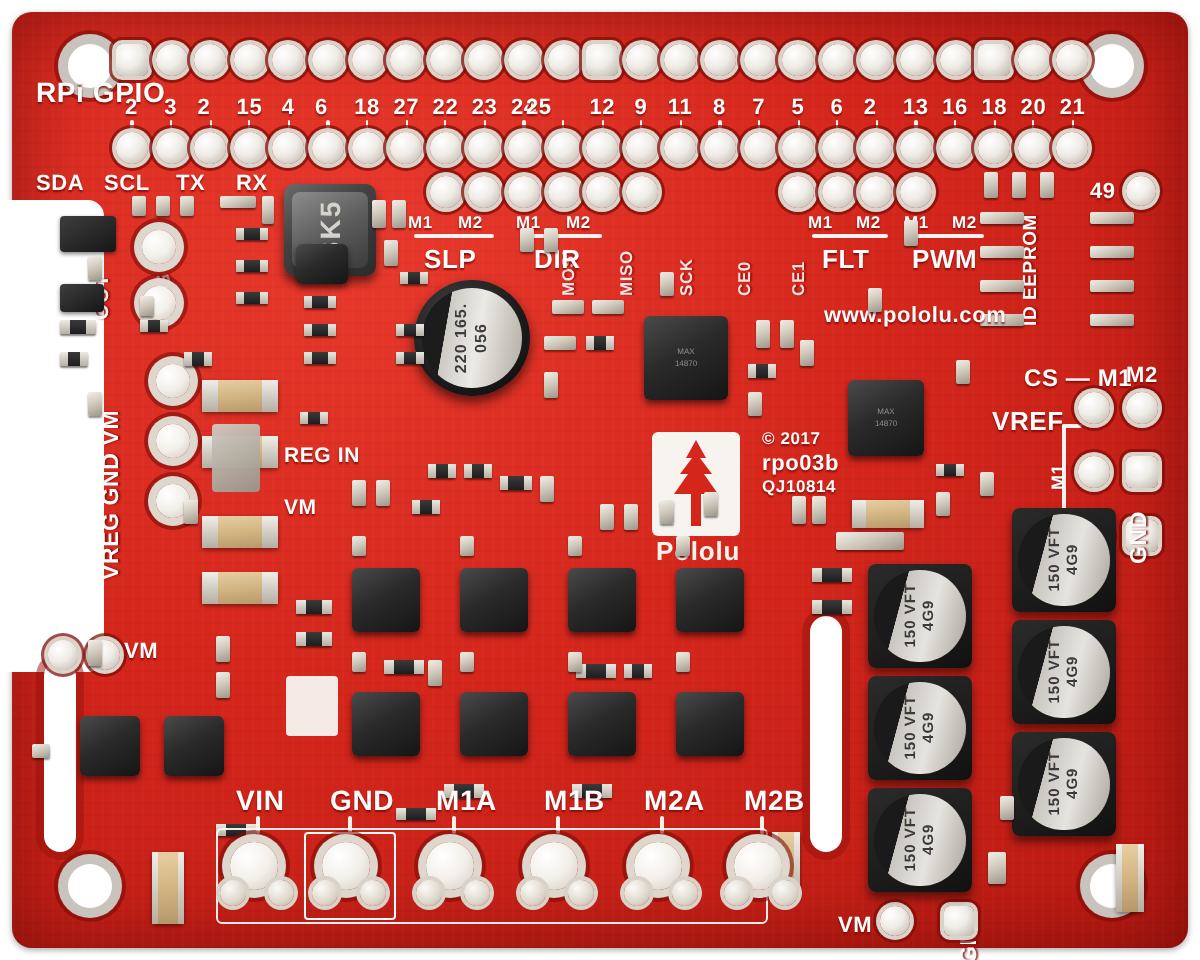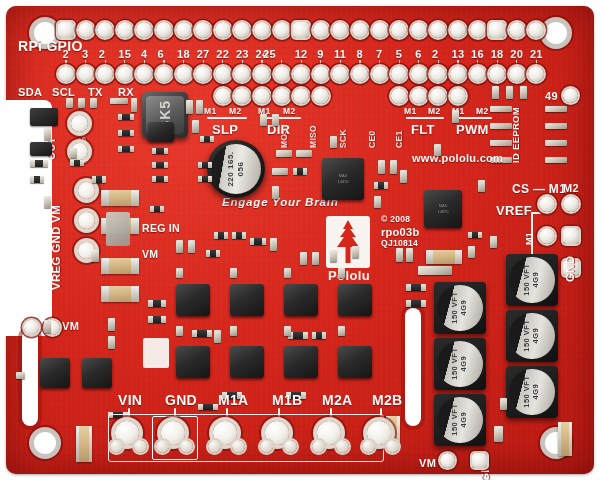--- a/index.html
+++ b/index.html
@@ -338,32 +338,31 @@
   <div class="silk" style="left:62px;top:320px;font-size:11px;">VM</div>
   <div class="pad" style="left:24px;top:320px;width:15px;height:15px;"></div>
   <div class="pad" style="left:45px;top:320px;width:15px;height:15px;"></div>
 
   <div class="silk vert" style="left:576px;top:270px;font-size:11.5px;">GND</div>
   <div class="silk vert" style="left:491px;top:470px;font-size:11.5px;">GND</div>
   <div class="silk" style="left:419px;top:457px;font-size:11px;">VM</div>
   <div class="pad" style="left:440px;top:453px;width:15px;height:15px;"></div>
   <div class="pad sq" style="left:472px;top:453px;width:15px;height:15px;"></div>
 
-  <div class="silk" style="left:222px;top:196px;font-size:11.5px;font-style:italic;letter-spacing:.8px;">Engage Your Brain</div>
   <div class="silk" style="left:412px;top:152px;font-size:11px;">www.pololu.com</div>
 
   <div class="logo" style="left:326px;top:216px;width:44px;height:52px;">
     <svg width="44" height="52" viewBox="0 0 44 52" aria-hidden="true">
       <path d="M22 4 L27 13 L24 13 L30 21 L26 21 L33 31 L24 31 L24 40 L20 40 L20 31 L11 31 L18 21 L14 21 L20 13 L17 13 Z" fill="#d5261c"></path>
       <rect x="19.5" y="31" width="5" height="16" fill="#d5261c"></rect>
     </svg>
   </div>
   <div class="logoword" style="left:328px;top:268px;font-size:13px;">Pololu</div>
 
-  <div class="silk" style="left:381px;top:214px;font-size:8.5px;">© 2008</div>
+  <div class="silk" style="left:381px;top:214px;font-size:8.5px;">© 2017</div>
   <div class="silk" style="left:381px;top:226px;font-size:11px;">rpo03b</div>
   <div class="silk" style="left:381px;top:238px;font-size:8.5px;">QJ10814</div>
 
   <div class="inductor" style="left:142px;top:92px;width:46px;height:46px;">
     <div class="core">
         <span>SK5</span>
       </div>
   </div>
 
   <div class="bigcap" style="left:207px;top:140px;width:58px;height:58px;">

